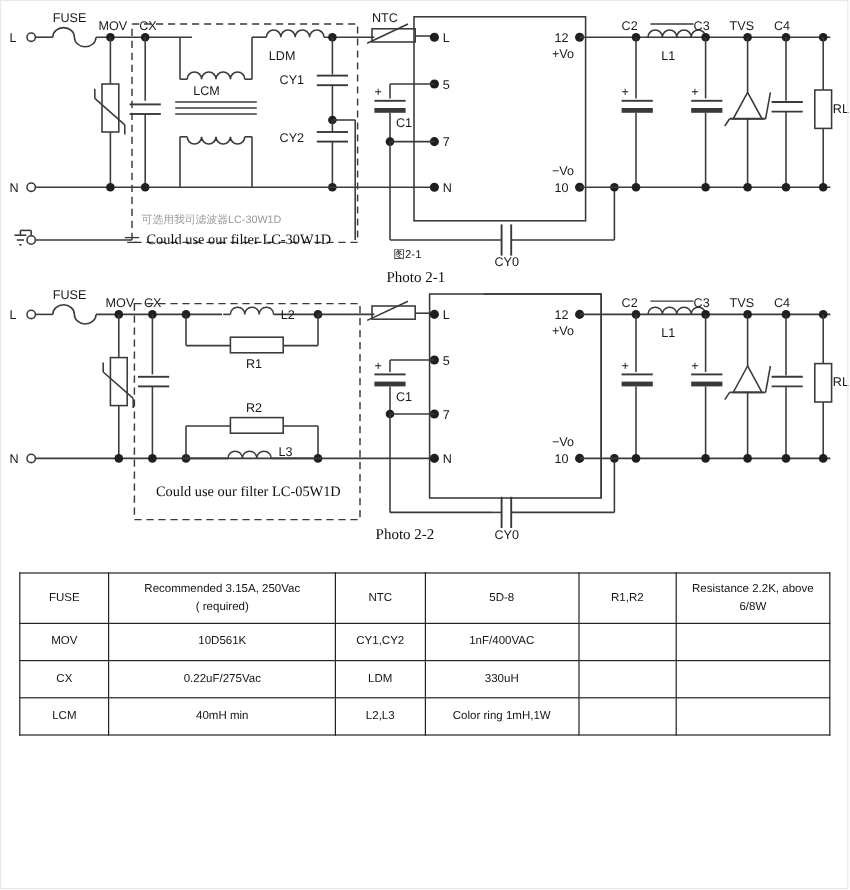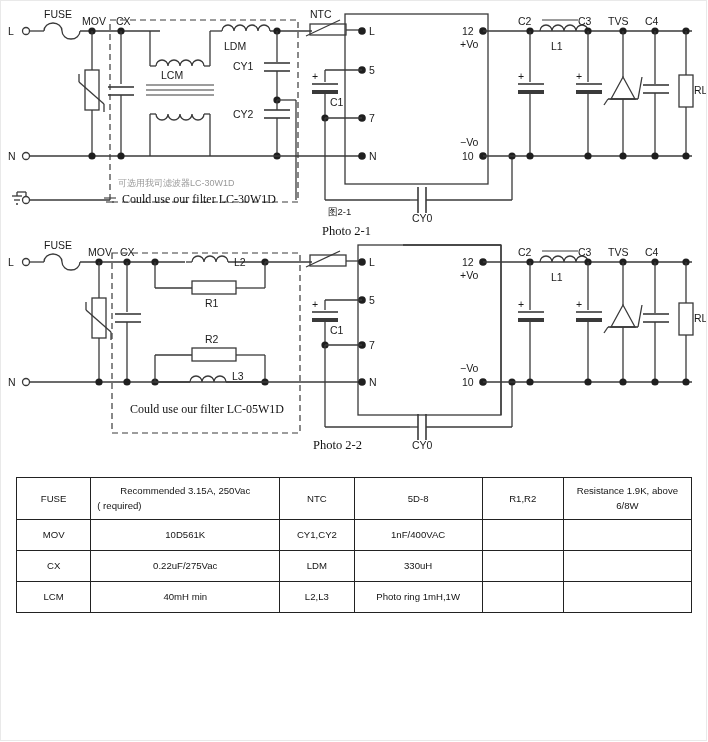--- a/index.html
+++ b/index.html
@@ -413,27 +413,27 @@
       <text class="lbl-ser-b" x="313" y="449">Photo 2-2</text>
     </g>
   </svg>
 
   <table id="spec-table">
     <tbody>
       <tr>
         <td style="width:11%">FUSE</td>
         <td style="width:28%" class="wrap2">
           <div class="just" style="border:none;padding:0;">Recommended          3.15A,          250Vac</div>
-          <div style="text-align:left;">( required)</div>
+          <div style="text-align:center;">( required)</div>
         </td>
         <td style="width:11%">NTC</td>
         <td style="width:19%">5D-8</td>
         <td style="width:12%">R1,R2</td>
         <td style="width:19%" class="wrap2">
-          <div>Resistance 1.9K, above</div>
+          <div>Resistance 2.2K, above</div>
           <div>6/8W</div>
         </td>
       </tr>
       <tr>
         <td>MOV</td>
         <td>10D561K</td>
         <td>CY1,CY2</td>
         <td>1nF/400VAC</td>
         <td></td>
         <td></td>
@@ -443,21 +443,21 @@
         <td>0.22uF/275Vac</td>
         <td>LDM</td>
         <td>330uH</td>
         <td></td>
         <td></td>
       </tr>
       <tr>
         <td>LCM</td>
         <td>40mH min</td>
         <td>L2,L3</td>
-        <td>Photo ring 1mH,1W</td>
+        <td>Color ring 1mH,1W</td>
         <td></td>
         <td></td>
       </tr>
     </tbody>
   </table>
 
   <div class="outer-frame"></div>
 </div>
 
 </body></html>

